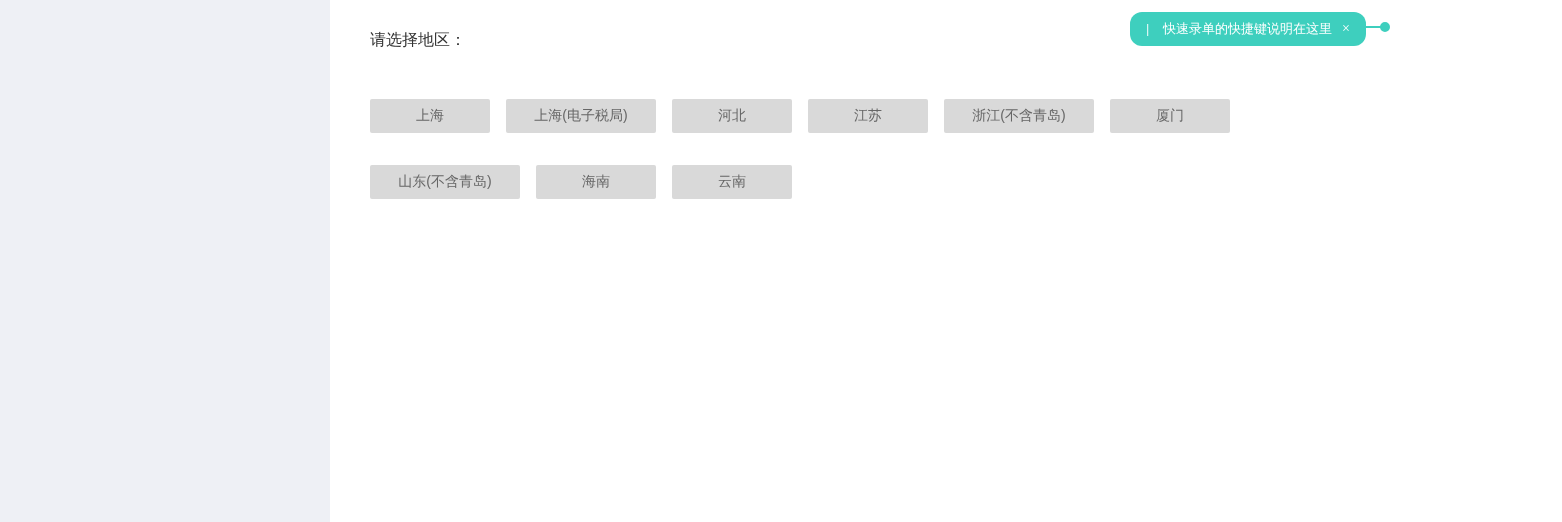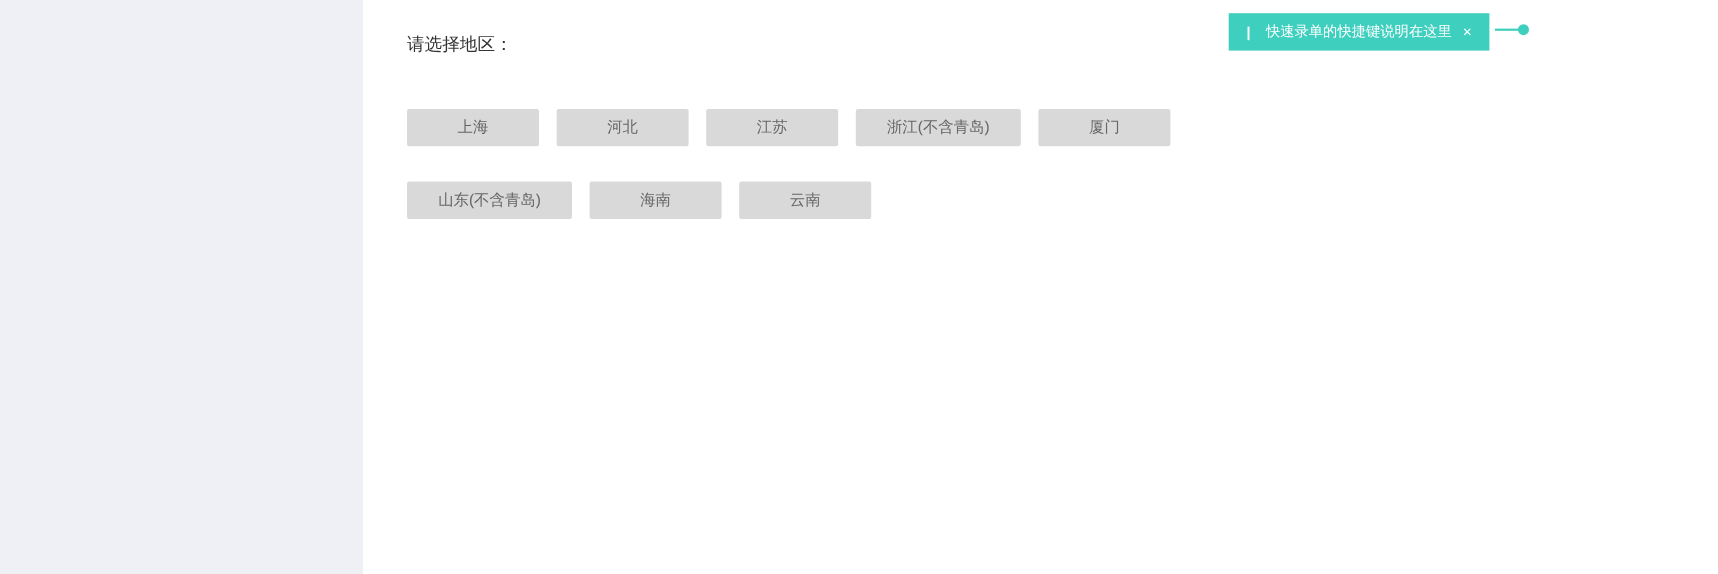--- a/index.html
+++ b/index.html
@@ -63,31 +63,32 @@
       font-family: 'Microsoft YaHei', '微软雅黑', sans-serif;
     }
 
     .region-btn.wide {
       width: 150px;
     }
 
     .tooltip-bubble {
       position: absolute;
       top: 12px;
-      right: 208px;
+      right: 196px;
       background: #3ecfbe;
       color: white;
       padding: 8px 16px;
-      border-radius: 0;
+      border-radius: 12px;
       font-size: 13px;
       display: flex;
       align-items: center;
       gap: 10px;
       white-space: nowrap;
       z-index: 100;
+      font-family: Liberation Serif, serif;
     }
 
     .tooltip-bubble::before {
       content: '|';
       font-weight: bold;
       color: white;
       margin-right: 4px;
     }
 
     .tooltip-close {
@@ -123,20 +124,21 @@
 <body>
 
 <div class="left-sidebar"></div>
 
 <div class="main-content">
   <div class="page-title">请选择地区：</div>
 
   <div class="region-buttons">
 
     <button class="region-btn">上海</button>
+    <button class="region-btn wide">上海(电子税局)</button>
     <button class="region-btn">河北</button>
     <button class="region-btn">江苏</button>
     <button class="region-btn wide">浙江(不含青岛)</button>
     <button class="region-btn">厦门</button>
 
     <div style="width:100%;flex-basis:100%;height:0;"></div>
     <button class="region-btn wide">山东(不含青岛)</button>
     <button class="region-btn">海南</button>
     <button class="region-btn">云南</button>
   </div>

